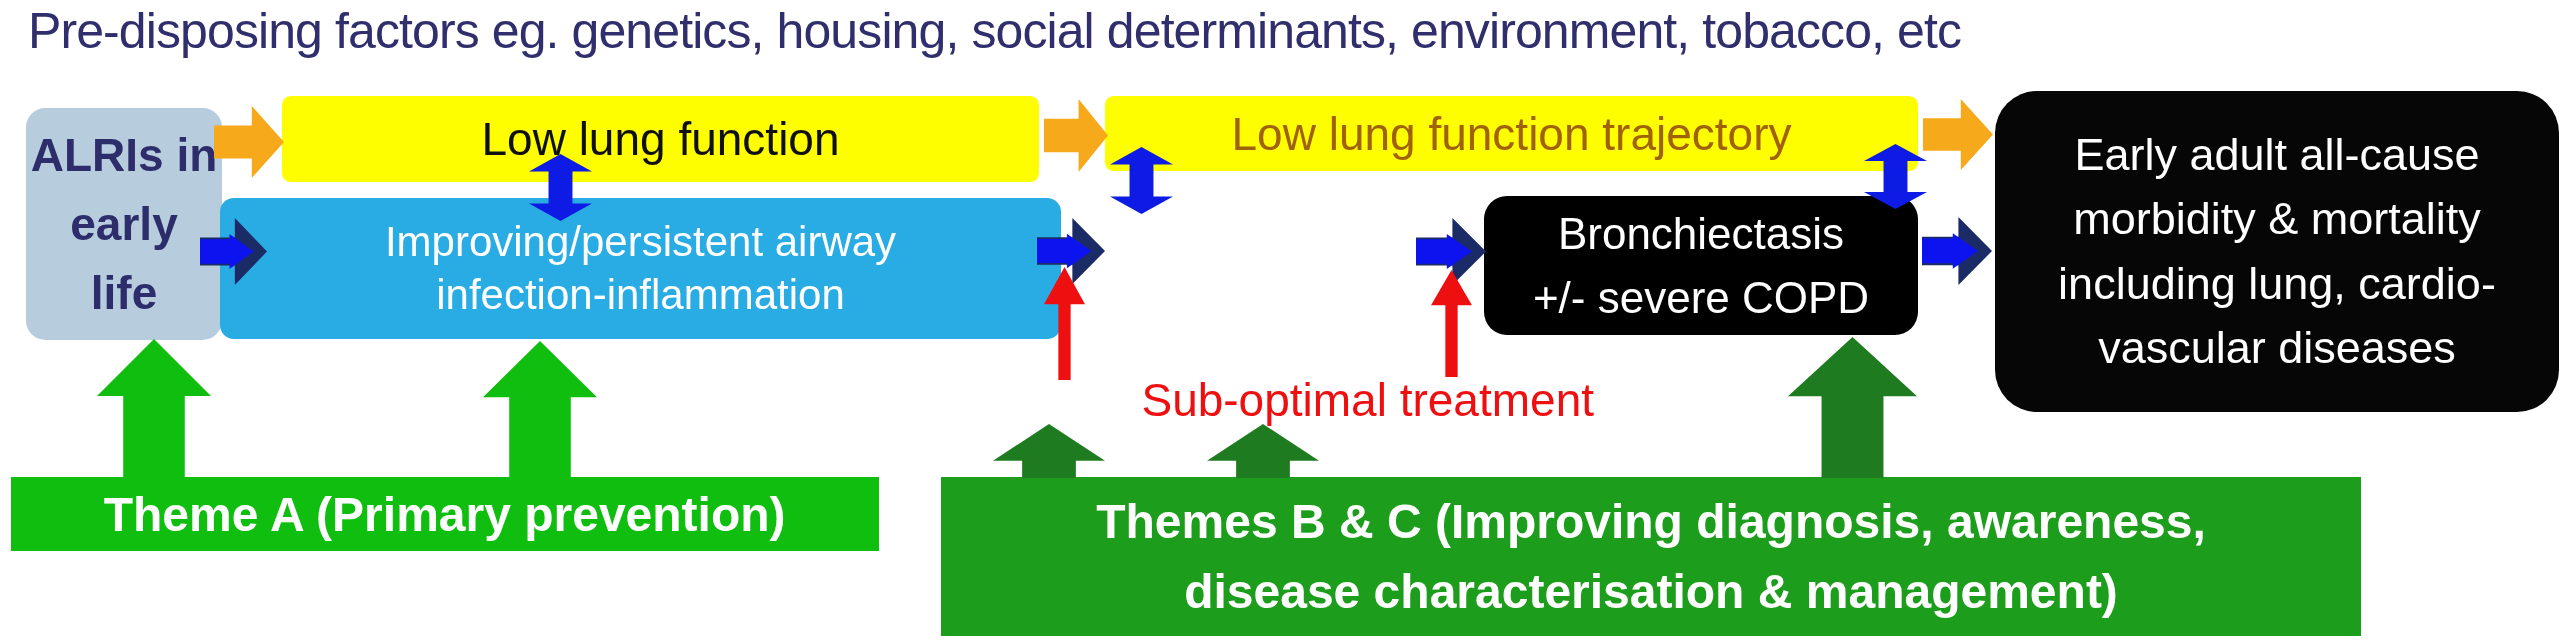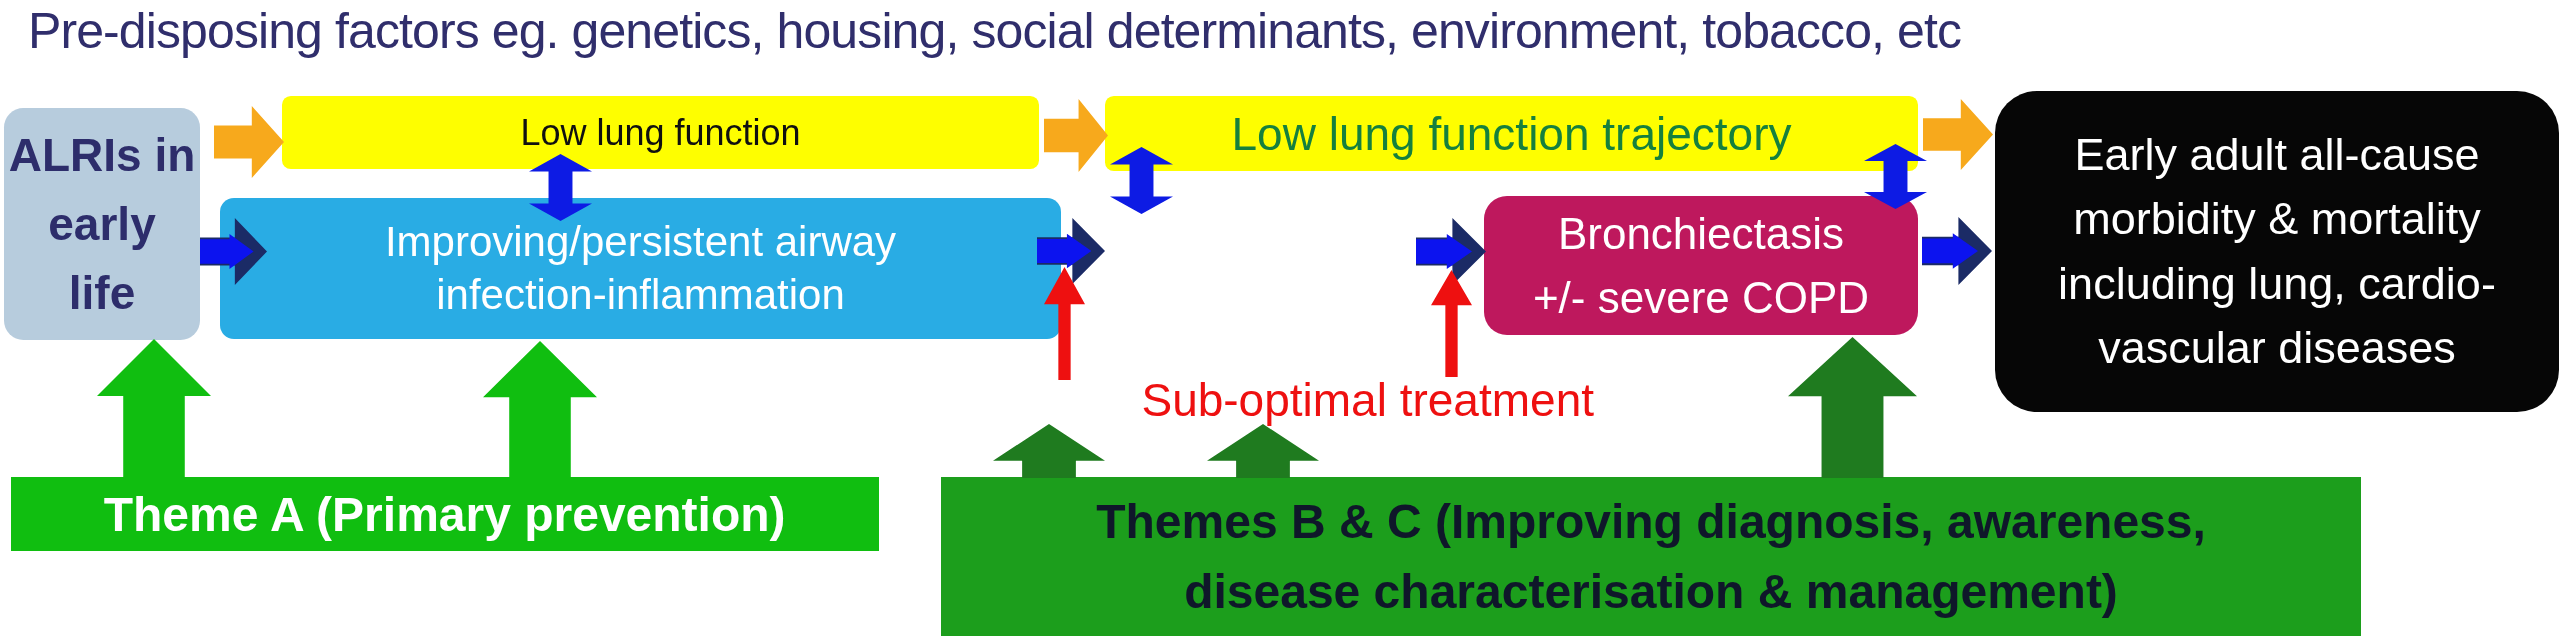--- a/index.html
+++ b/index.html
@@ -8,38 +8,38 @@
     font-family:"Liberation Sans",sans-serif;overflow:hidden;
   }
   .box{
     position:absolute;display:flex;align-items:center;justify-content:center;
     text-align:center;white-space:pre-line;
   }
   #top-text{
     position:absolute;left:28px;top:1.8px;font-size:50px;font-weight:500;
     letter-spacing:-0.9px;color:#302E6C;white-space:nowrap;
   }
-  #alris-box{left:4px;top:108px;width:196px;height:232px;background:#B7CCDD;
+  #alris-box{left:26px;top:108px;width:196px;height:232px;background:#B7CCDD;
     border-radius:19.4px;color:#2D2D6B;font-size:46px;font-weight:700;line-height:1.5;}
-  #lowlung-box{left:282px;top:96px;width:757px;height:73px;background:#FEFE00;
-    border-radius:8.8px;color:#101010;font-size:36px;font-weight:500;}
+  #lowlung-box{left:282px;top:96px;width:757px;height:86px;background:#FEFE00;
+    border-radius:8.8px;color:#101010;font-size:46px;font-weight:500;}
   #trajectory-box{left:1105px;top:96px;width:813px;height:75px;background:#FEFE00;
-    border-radius:8.8px;color:#15803d;font-size:46px;font-weight:500;}
+    border-radius:8.8px;color:#a16207;font-size:46px;font-weight:500;}
   #recurrent-box{left:220px;top:198px;width:841px;height:141px;background:#29ACE4;
     border-radius:14px;color:#fff;font-size:42px;font-weight:500;line-height:1.25;}
   #suppurative-box{left:1090px;top:204px;width:335px;height:139px;background:#2E7BE5;
     border-radius:23px;color:#fff;font-size:44px;font-weight:500;line-height:1.4;}
-  #bronch-box{left:1484px;top:196px;width:434px;height:139px;background:#be185d;
+  #bronch-box{left:1484px;top:196px;width:434px;height:139px;background:#000000;
     border-radius:23px;color:#fff;font-size:44px;font-weight:500;line-height:1.45;}
   #outcome-box{left:1995px;top:91px;width:564px;height:321px;background:#060606;
     border-radius:42px;color:#fff;font-size:45px;font-weight:500;line-height:1.43;}
   #theme-a-box{left:10.6px;top:477px;width:868px;height:74px;background:#10BE10;
     color:#fff;font-size:48px;font-weight:700;}
   #themes-bc-box{left:941px;top:477px;width:1420px;height:159px;background:#1C9E1C;
-    color:#0f172a;font-size:48px;font-weight:700;line-height:1.45;}
+    color:#ffffff;font-size:48px;font-weight:700;line-height:1.45;}
   #suboptimal-text{
     position:absolute;left:1013px;top:373px;width:581px;text-align:right;
     color:#EE1010;font-size:46px;font-weight:500;white-space:nowrap;
   }
   
   .orange-arrow{position:absolute;background:#F7A91C;
     clip-path:polygon(0% 27%,54% 27%,54% 0%,100% 50%,54% 100%,54% 73%,0% 73%);}
   #arrow-orange-1{left:214px;top:106px;width:70px;height:72px;}
   #arrow-orange-2{left:1044px;top:99px;width:64px;height:73px;}
   #arrow-orange-3{left:1923px;top:99px;width:70px;height:71px;}

